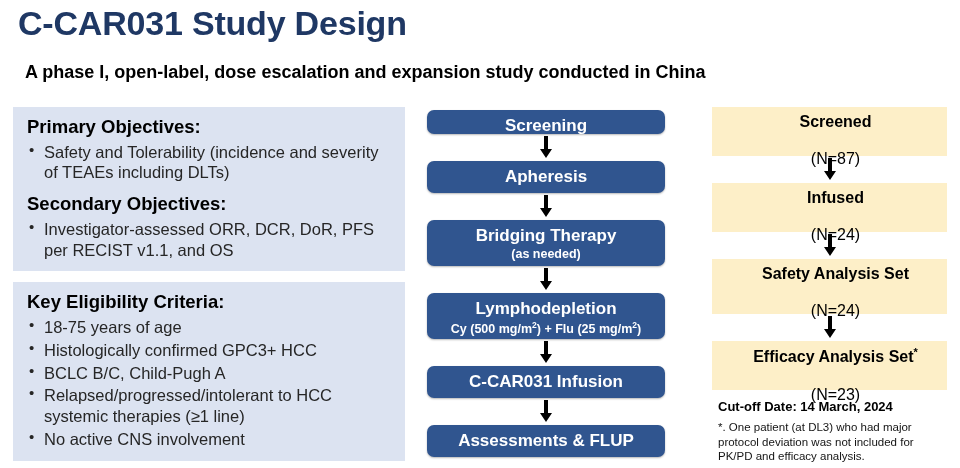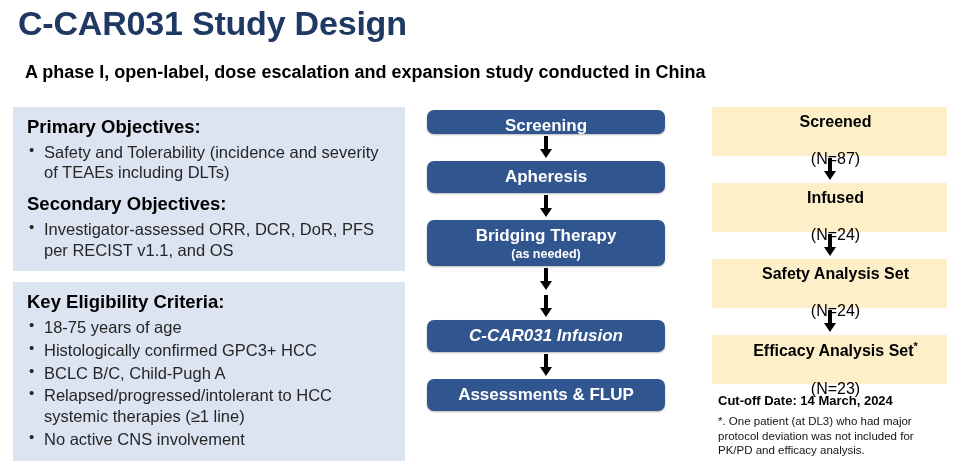--- a/index.html
+++ b/index.html
@@ -217,28 +217,32 @@
       <div class="fb-title">Bridging Therapy</div>
       <div class="fb-sub">(as needed)</div>
     </div>
 
     <div class="arrow-wrap" style="height:27px;">
       <svg width="16" height="27" viewBox="0 0 16 27">
           <path d="M6 2 h4 v13 h4 l-6 9 l-6 -9 h4 z" fill="#000000"></path>
         </svg>
     </div>
 
-
-    <div class="arrow-wrap" style="height:27px;">
-      <svg width="16" height="27" viewBox="0 0 16 27">
-          <path d="M6 2 h4 v13 h4 l-6 9 l-6 -9 h4 z" fill="#000000"></path>
-        </svg>
-    </div>
-
-    <div class="flow-box" style="height:32px;font-style:italic;">
+    <div class="flow-box" style="height:46px;">
+      <div class="fb-title">Lymphodepletion</div>
+      <div class="fb-sub"><span>Cy</span> (<span>500 mg/m</span><sup>2</sup>)<span> + </span><span>Flu</span> (<span>25 mg/m</span><sup>2</sup>)</div>
+    </div>
+
+    <div class="arrow-wrap" style="height:27px;">
+      <svg width="16" height="27" viewBox="0 0 16 27">
+          <path d="M6 2 h4 v13 h4 l-6 9 l-6 -9 h4 z" fill="#000000"></path>
+        </svg>
+    </div>
+
+    <div class="flow-box" style="height:32px;">
       <div class="fb-title">C-CAR031 Infusion</div>
     </div>
 
     <div class="arrow-wrap" style="height:27px;">
       <svg width="16" height="27" viewBox="0 0 16 27">
           <path d="M6 2 h4 v13 h4 l-6 9 l-6 -9 h4 z" fill="#000000"></path>
         </svg>
     </div>
 
     <div class="flow-box" style="height:32px;">
@@ -263,21 +267,21 @@
       <div class="cb-title">Infused</div>
       <div class="cb-n">(N=24)</div>
     </div>
 
     <div class="arrow-wrap" style="height:27px;">
       <svg width="16" height="27" viewBox="0 0 16 27">
           <path d="M6 2 h4 v13 h4 l-6 9 l-6 -9 h4 z" fill="#000000"></path>
         </svg>
     </div>
 
-    <div class="cream-box" style="height:49px;">
+    <div class="cream-box" style="height:55px;">
       <div class="cb-title">Safety Analysis Set</div>
       <div class="cb-n">(N=24)</div>
     </div>
 
     <div class="arrow-wrap" style="height:27px;">
       <svg width="16" height="27" viewBox="0 0 16 27">
           <path d="M6 2 h4 v13 h4 l-6 9 l-6 -9 h4 z" fill="#000000"></path>
         </svg>
     </div>
 

